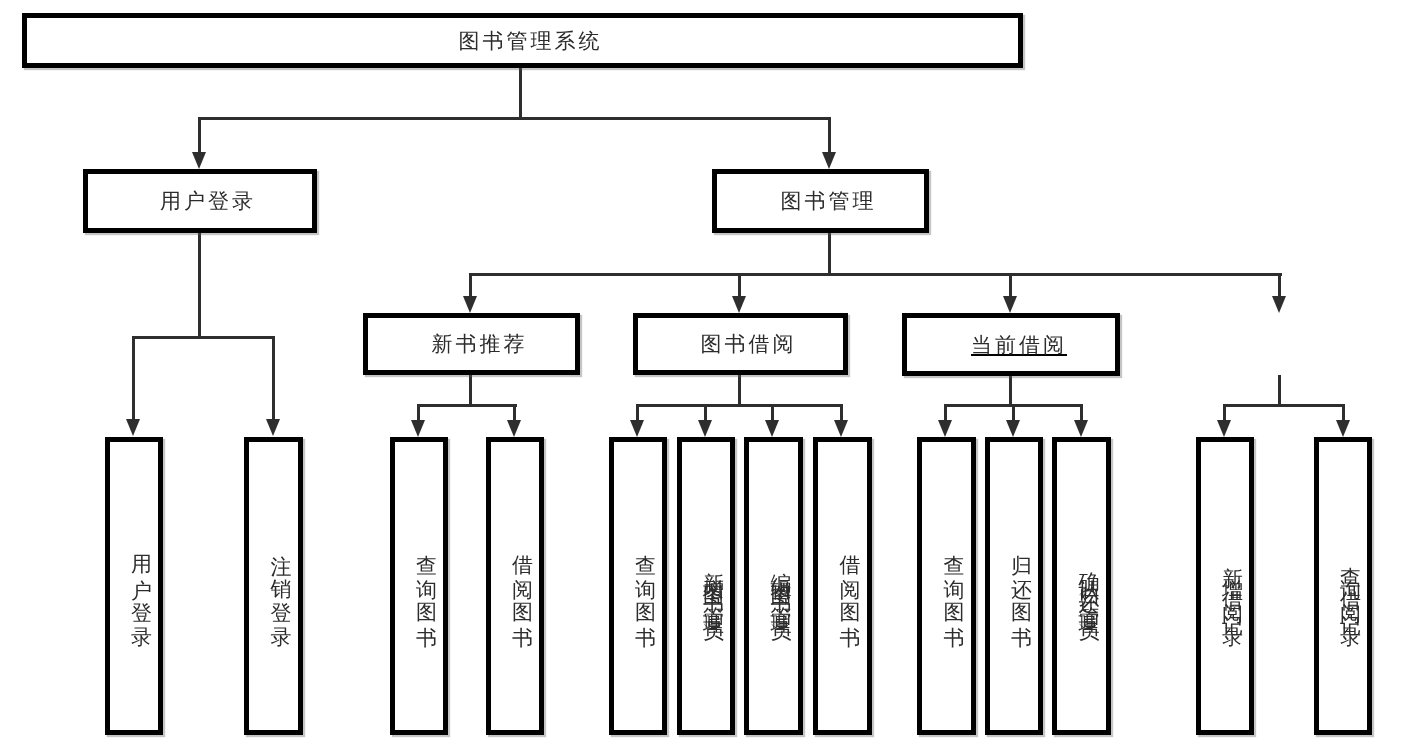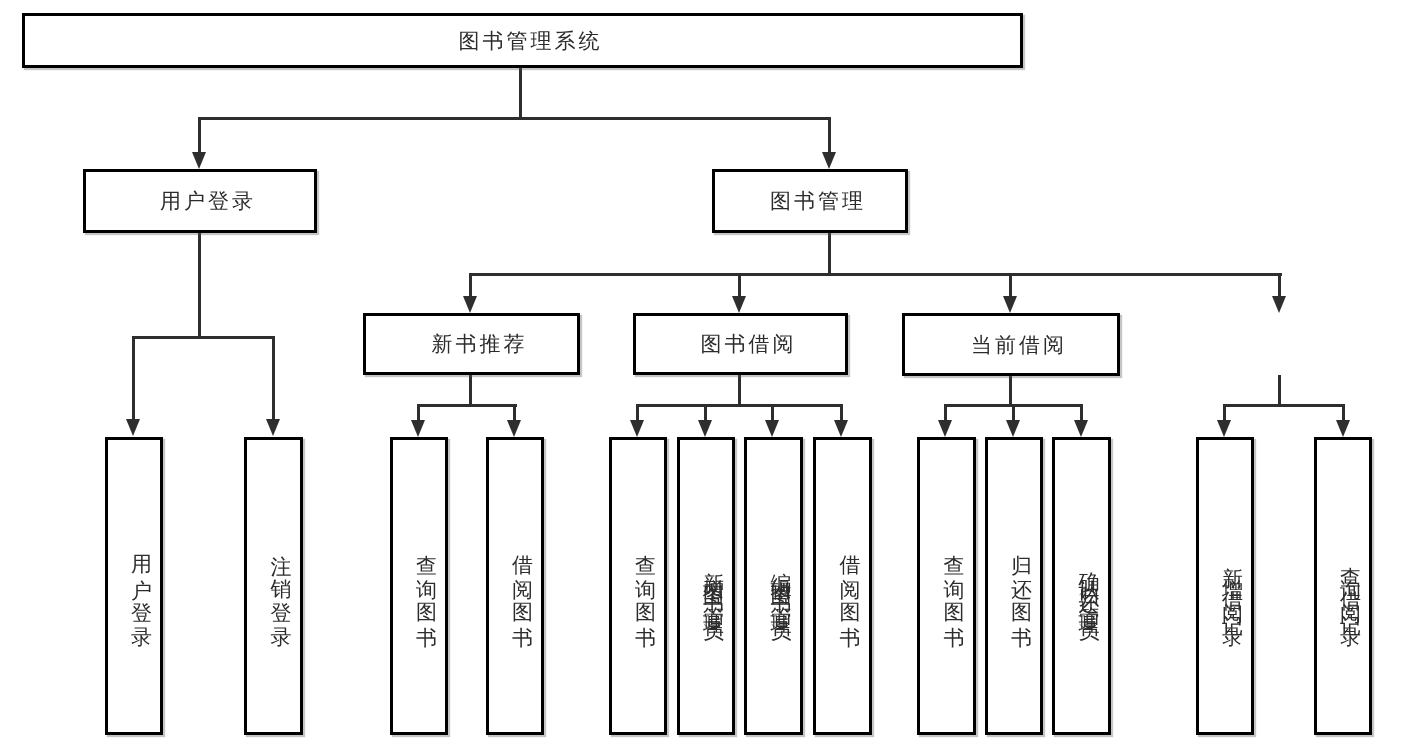--- a/index.html
+++ b/index.html
@@ -6,21 +6,21 @@
   #canvas{
     position:relative;
     width:1405px;height:747px;
     background:#ffffff;
     font-family:"Liberation Sans","DejaVu Sans",sans-serif;
     overflow:hidden;
   }
   .box{
     position:absolute;
     background:#ffffff;
-    border:3px solid #000000;
+    border:5px solid #000000;
     box-sizing:border-box;
     display:flex;align-items:center;justify-content:center;
     box-shadow:2px 2px 1px rgba(90,90,90,0.35);
     padding-left:16px;
   }
   .hlabel{
     font-size:21px;
     color:#2c2c2c;
     letter-spacing:3px;
     white-space:nowrap;
@@ -119,33 +119,33 @@
   <div class="arrow" style="left:1336px;top:420px;"></div>
 
   <div class="box" style="left:22px;top:13px;width:1001px;height:55px;">
     <span class="hlabel">图书管理系统</span>
   </div>
 
   <div class="box" style="left:83px;top:169px;width:234px;height:64px;">
     <span class="hlabel">用户登录</span>
   </div>
 
-  <div class="box" style="left:712px;top:169px;width:196px;height:64px;">
+  <div class="box" style="left:712px;top:169px;width:217px;height:64px;">
     <span class="hlabel">图书管理</span>
   </div>
 
   <div class="box" style="left:363px;top:313px;width:217px;height:62px;">
     <span class="hlabel">新书推荐</span>
   </div>
 
   <div class="box" style="left:633px;top:313px;width:215px;height:62px;">
     <span class="hlabel">图书借阅</span>
   </div>
 
-  <div class="box" style="left:902px;top:313px;width:218px;height:63px;">
+  <div class="box" style="left:902px;top:313px;width:218px;height:63px;text-decoration:underline;">
     <span class="hlabel">当前借阅</span>
   </div>
 
 
   <div class="box" style="left:105px;top:437px;width:58px;height:298px;">
     <span class="vlabel v4">用户登录</span>
   </div>
   <div class="box" style="left:244px;top:437px;width:59px;height:298px;">
     <span class="vlabel v4">注销登录</span>
   </div>

